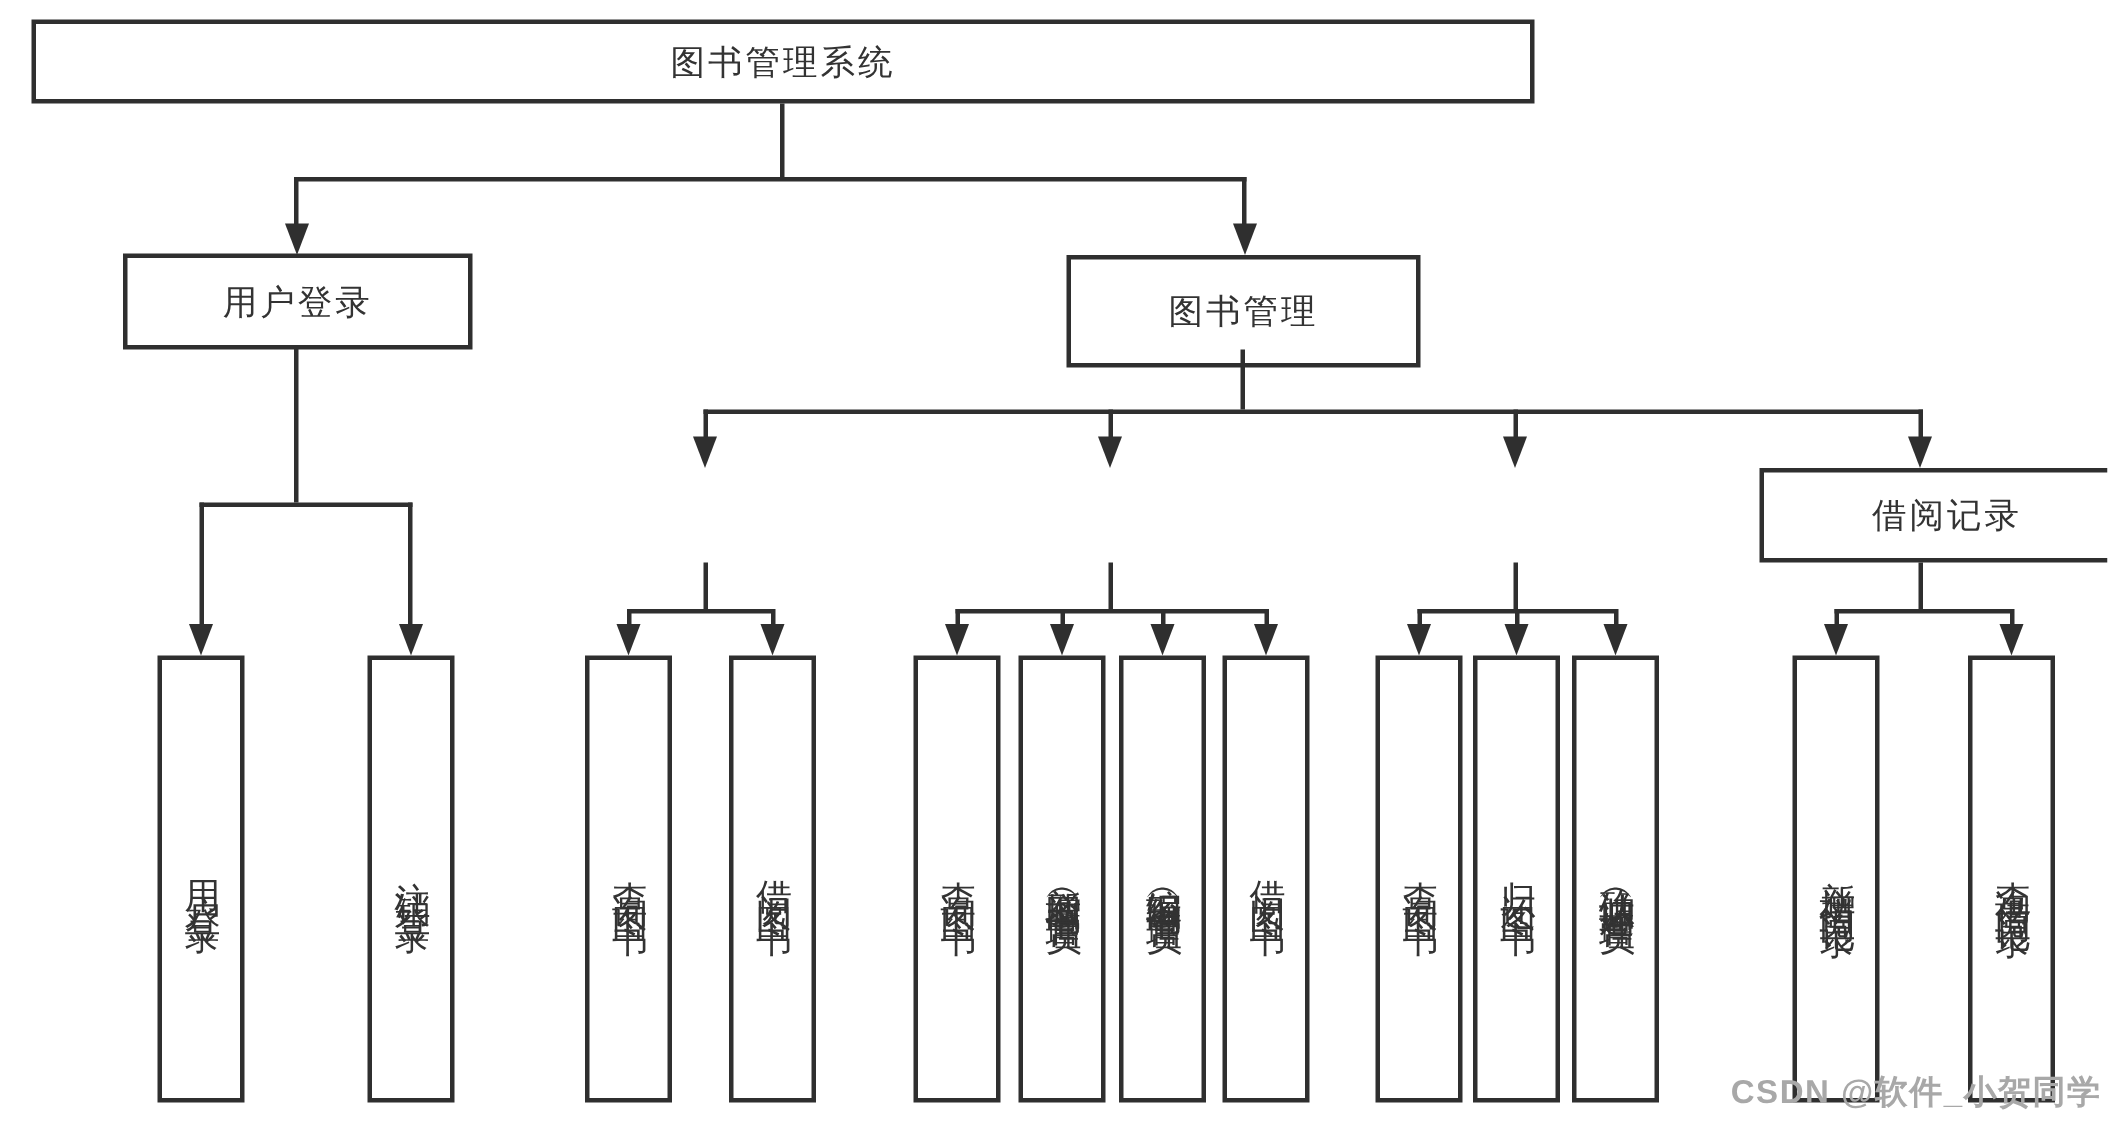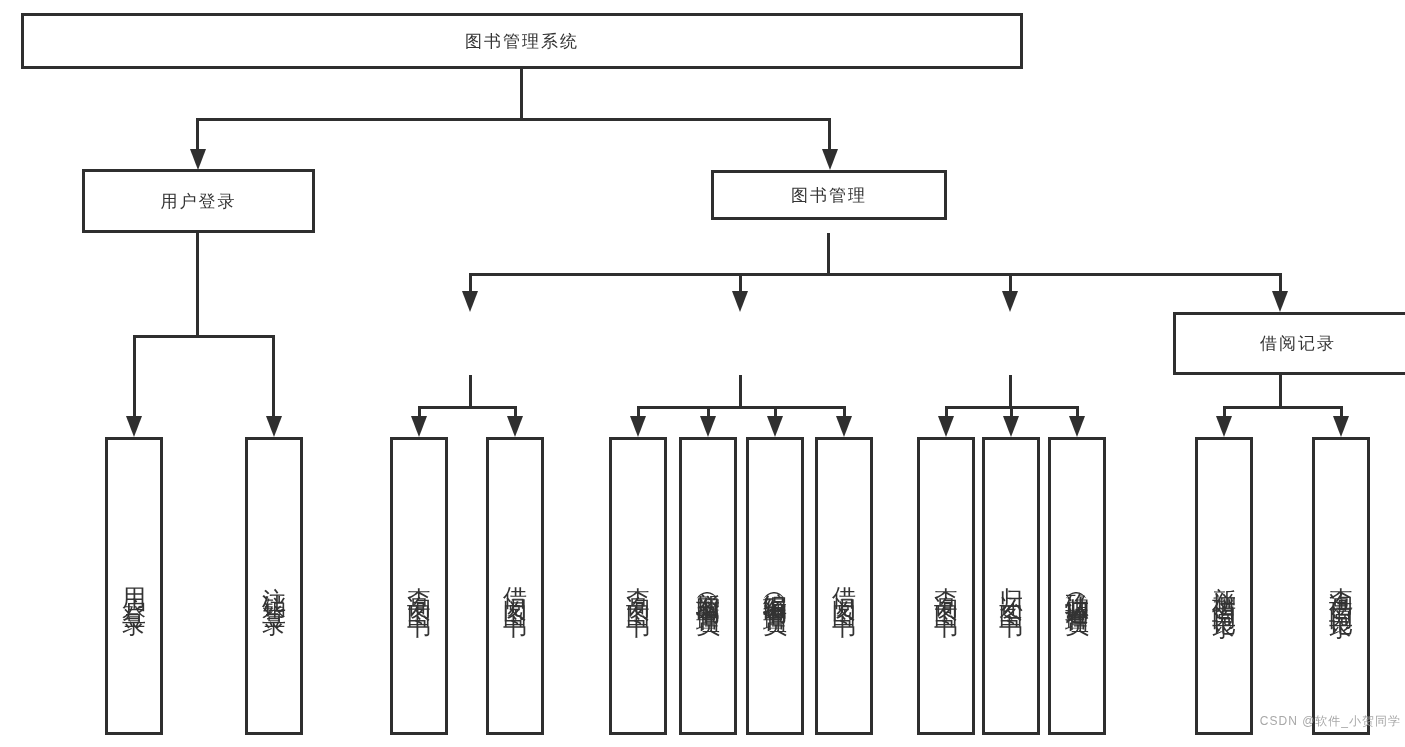--- a/index.html
+++ b/index.html
@@ -12,52 +12,52 @@
   .canvas{
     position:relative;width:1405px;height:747px;background:#ffffff;
     font-family:"Liberation Sans","DejaVu Sans",sans-serif;color:var(--text);
     overflow:hidden;
   }
   .box{
     position:absolute;background:var(--box_bg);
     border:3px solid var(--line);box-sizing:border-box;
     display:flex;align-items:center;justify-content:center;
   }
-  .hlabel{font-size:17px;letter-spacing:2px;white-space:nowrap;}
+  .hlabel{font-size:23px;letter-spacing:2px;white-space:nowrap;}
   .vlabel{
     writing-mode:vertical-rl;text-orientation:mixed;
     font-size:24px;letter-spacing:9px;line-height:1;
   }
   .vlabel.mid{letter-spacing:6px;}
   .vlabel.tight{letter-spacing:3px;}
   .lv{position:absolute;width:3px;background:var(--line);}
   .lh{position:absolute;height:3px;background:var(--line);}
   .ah{
     position:absolute;width:0;height:0;
     border-left:8px solid transparent;border-right:8px solid transparent;
     border-top:21px solid var(--line);
   }
   .watermark{
-    position:absolute;right:4px;top:713px;font-size:12px;
-    color:var(--watermark);letter-spacing:1px;white-space:nowrap;
+    position:absolute;right:4px;top:713px;font-size:22px;
+    color:var(--watermark);letter-spacing:1px;white-space:nowrap;font-weight:bold;
   }
 </style>
 </head>
 <body>
 
 <div class="canvas">
 
   <div class="box" style="left:21px;top:13px;width:1002px;height:56px">
     <span class="hlabel">图书管理系统</span>
   </div>
 
   <div class="box" style="left:82px;top:169px;width:233px;height:64px">
     <span class="hlabel">用户登录</span>
   </div>
-  <div class="box" style="left:711px;top:170px;width:236px;height:50px">
+  <div class="box" style="left:711px;top:170px;width:236px;height:75px">
     <span class="hlabel">图书管理</span>
   </div>
 
   <div class="box" style="left:1173px;top:312px;width:250px;height:63px">
     <span class="hlabel">借阅记录</span>
   </div>
 
   <div class="box" style="left:105px;top:437px;width:58px;height:298px">
     <span class="vlabel">用户登录</span>
   </div>

